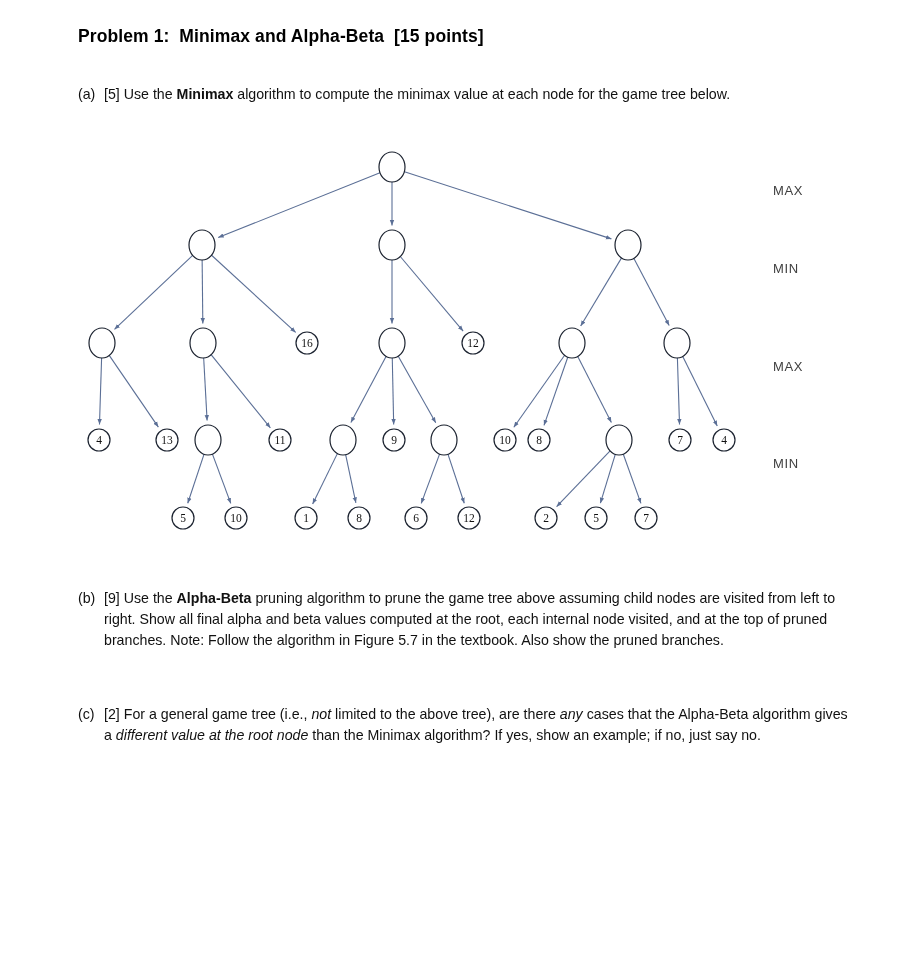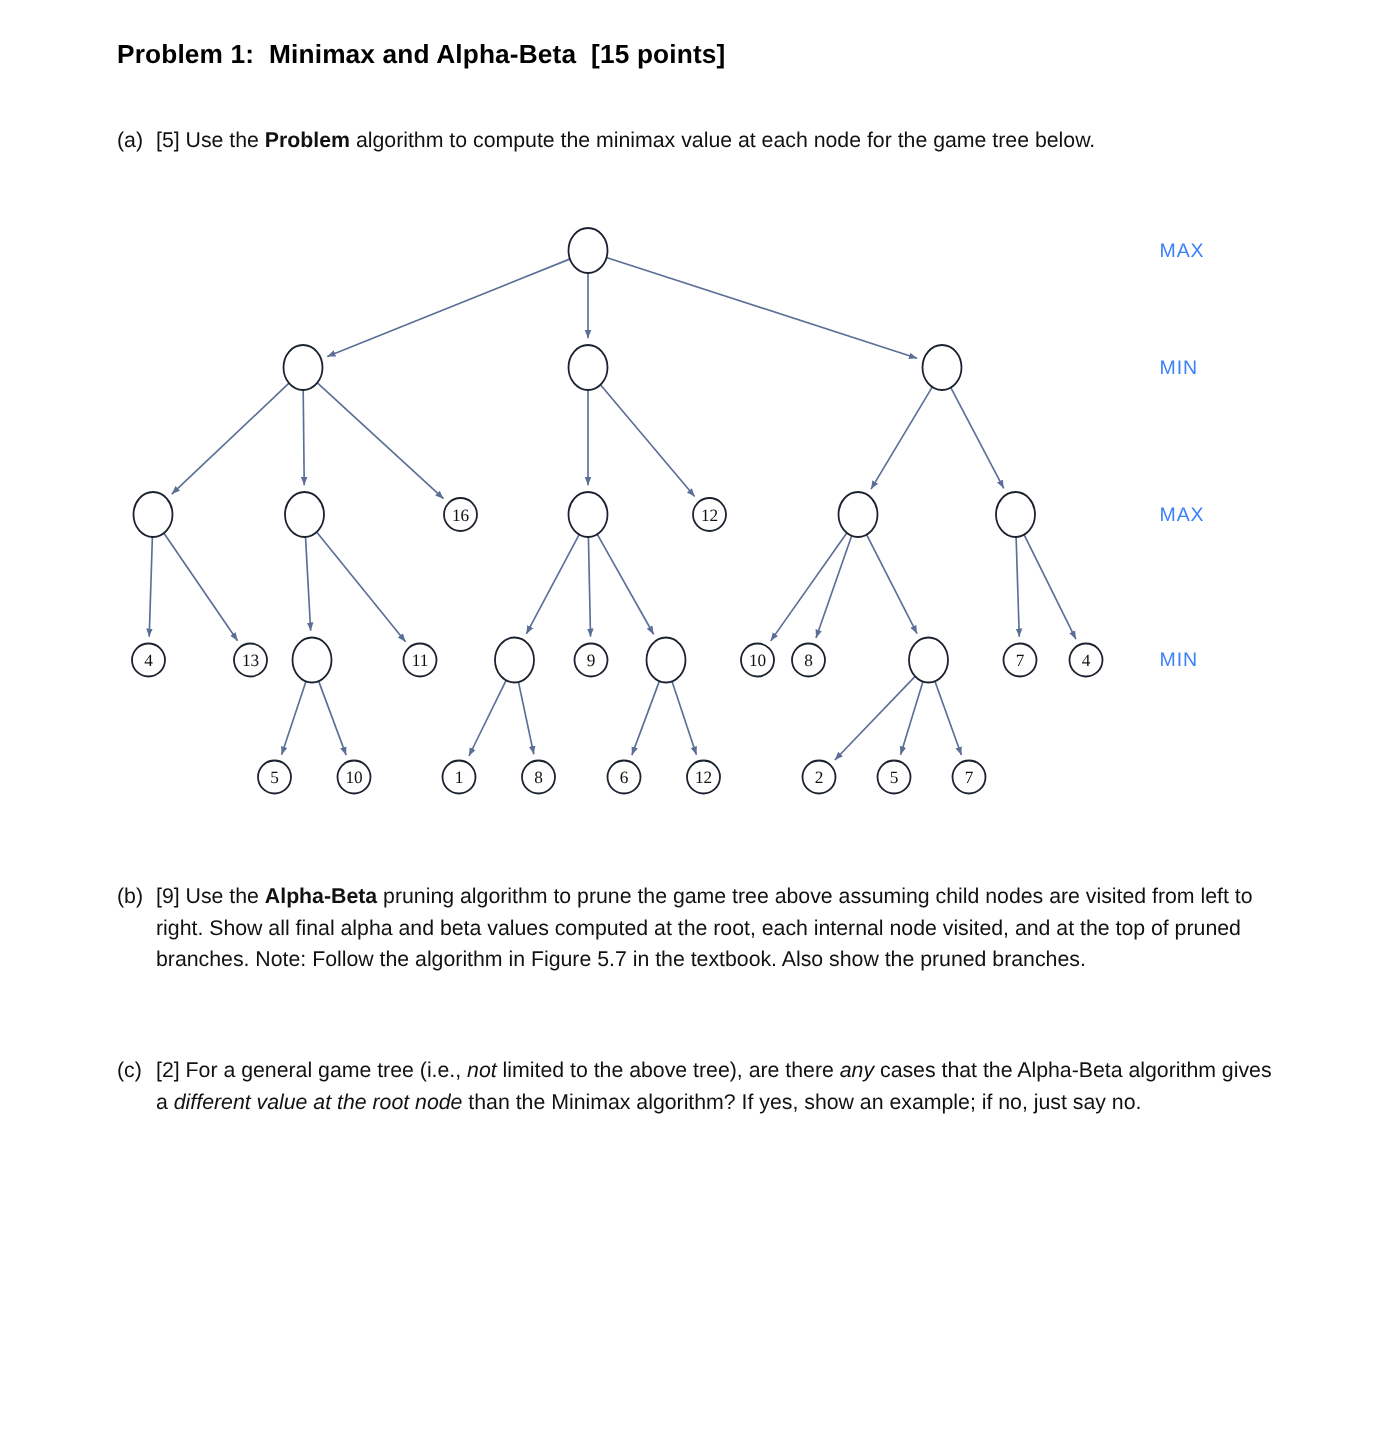--- a/index.html
+++ b/index.html
@@ -59,40 +59,41 @@
     height: 430px;
   }
   .tree svg {
     display: block;
     width: 922px;
     height: 430px;
   }
   .level-label {
     position: absolute;
     font-size: 13px;
-    color: #3b82f6;
+    color: #404040;
     letter-spacing: 0.6px;
     white-space: pre;
+    margin-top: 24px;
   }
   .node-text {
     font-family: "Liberation Serif", serif;
     font-size: 11.5px;
     fill: #111111;
   }
 </style>
 </head>
 <body>
 
 <div class="page">
 
   <div class="title">Problem 1:  Minimax and Alpha-Beta  [15 points]</div>
 
   <div class="qblock" id="q-a">
     <span class="marker">(a)</span>
-    <div class="qbody"><span>[5] Use the </span><span style="font-weight: bold;">Problem</span><span> algorithm to compute the minimax value at each node for the game tree below.</span></div>
+    <div class="qbody"><span>[5] Use the </span><span style="font-weight: bold;">Minimax</span><span> algorithm to compute the minimax value at each node for the game tree below.</span></div>
   </div>
 
   <div class="tree">
     <svg viewBox="0 0 922 430">
       <defs>
         <marker id="arrowhead" markerWidth="6" markerHeight="6" refX="5" refY="3" orient="auto" markerUnits="strokeWidth">
           <path d="M0,1 L5,3 L0,5 z" fill="#5b6f96"></path>
         </marker>
       </defs>
       <g id="edge-layer">

